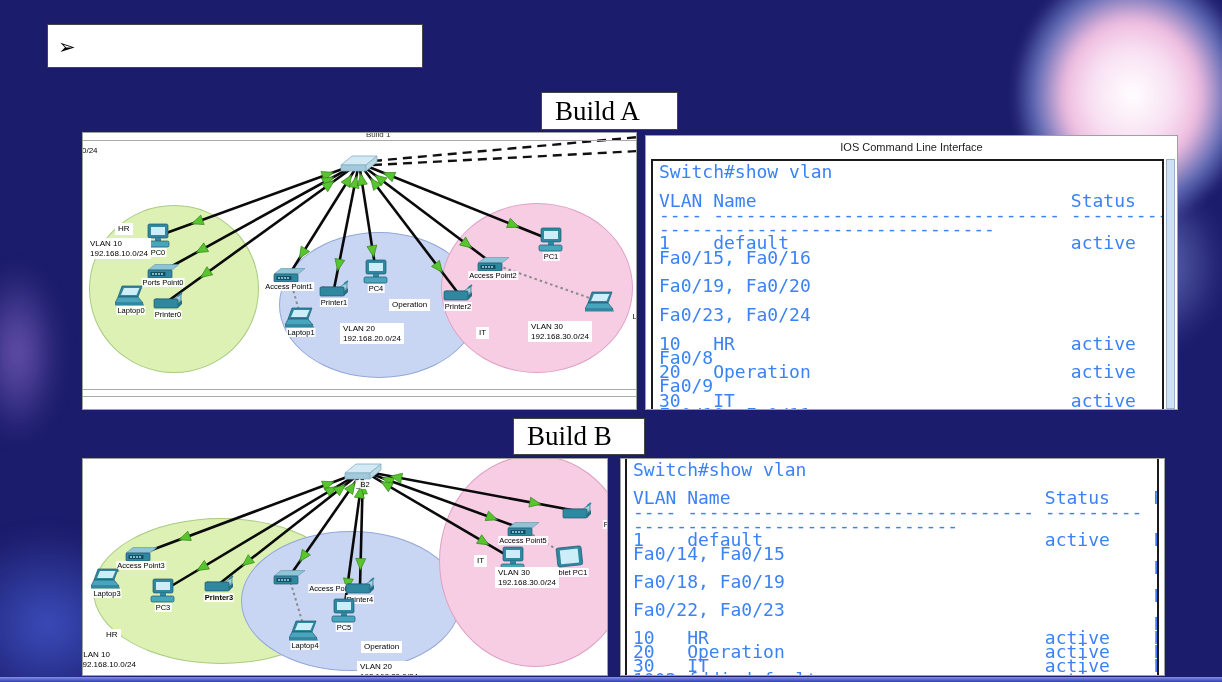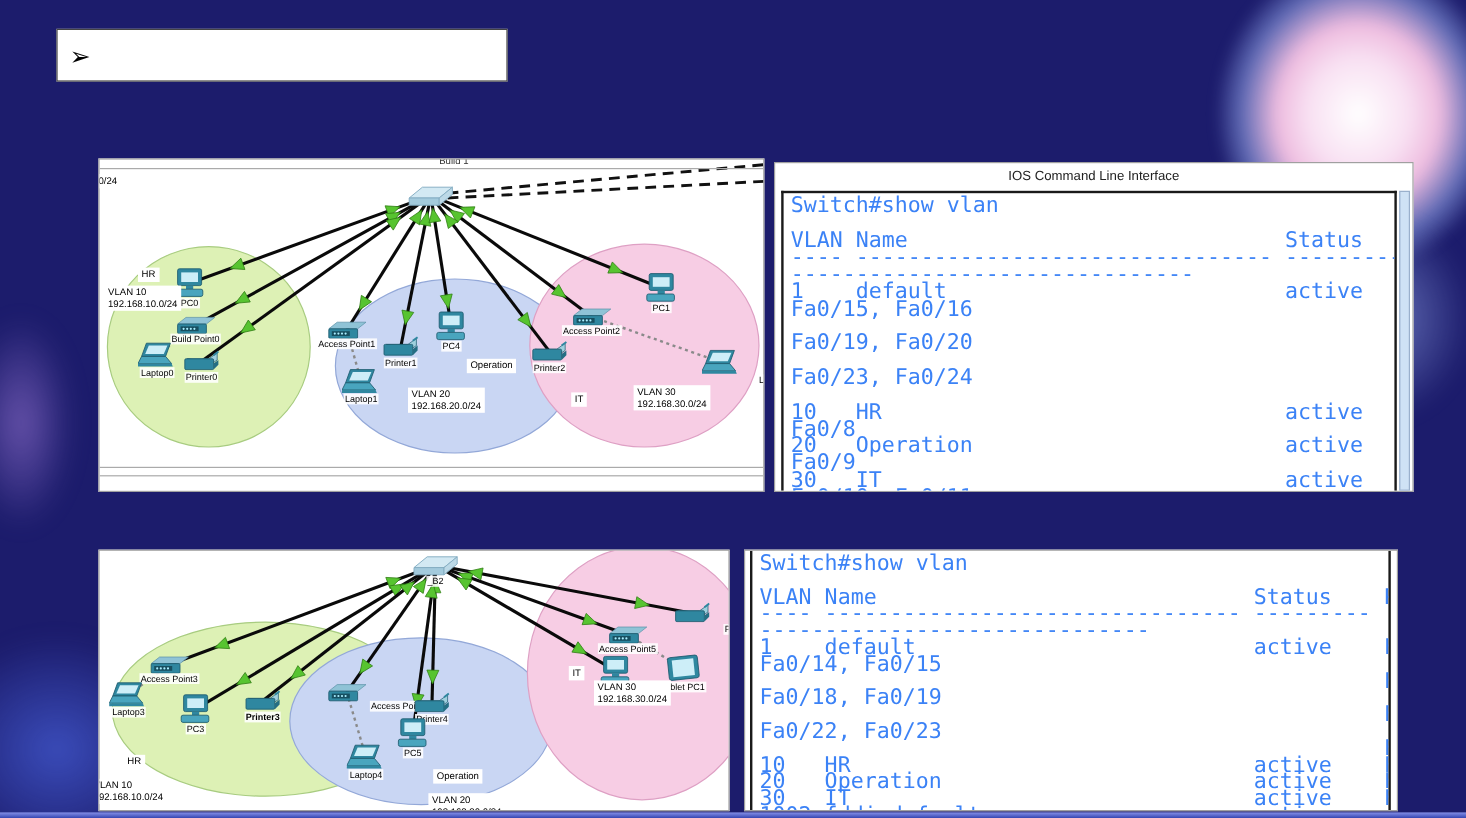--- a/index.html
+++ b/index.html
@@ -59,20 +59,21 @@
 <div class="slide">
   <div class="glow glow-tr1"></div>
   <div class="glow glow-tr2"></div>
   <div class="glow glow-left"></div>
   <div class="glow glow-bl"></div>
 
   <div class="title-box">
     <span class="bullet">➢</span>
   </div>
 
+  <div class="build-label" id="build-a-label">Build A</div>
 
   <div class="topo-panel" id="topo-a">
       <div class="zone" style="left: 6px; top: 72px; width: 170px; height: 168px; background: rgb(221, 241, 181); border: 1px solid rgb(168, 204, 128);"></div>
       <div class="zone" style="left: 196px; top: 99px; width: 200px; height: 146px; background: rgb(201, 214, 243); border: 1px solid rgb(147, 168, 216);"></div>
       <div class="zone" style="left: 358px; top: 70px; width: 192px; height: 170px; background: rgb(247, 205, 228); border: 1px solid rgb(222, 160, 196);"></div>
       <svg class="link-layer" width="555" height="278">
         <line x1="290" y1="28" x2="556" y2="4" stroke="#111" stroke-width="2.4" stroke-dasharray="9,6"></line>
         <line x1="290" y1="32" x2="556" y2="18" stroke="#111" stroke-width="2.4" stroke-dasharray="9,6"></line>
         <line x1="80" y1="138" x2="48" y2="163" stroke="#8a8a8a" stroke-width="2" stroke-dasharray="2.5,3"></line>
         <line x1="206" y1="142" x2="218" y2="185" stroke="#8a8a8a" stroke-width="2" stroke-dasharray="2.5,3"></line>
@@ -122,21 +123,21 @@
       <div class="device-label" style="left: 75px; top: 115px;">PC0</div>
       <div class="device" style="left: 63px; top: 130px; width: 34px; height: 16px;"><svg width="34" height="16" viewBox="0 0 34 16">
           <polygon points="2,7 26,7 33,1.5 9,1.5" fill="#8fc3d6" stroke="#5d93a8" stroke-width="0.6"></polygon>
           <rect x="2" y="7" width="24" height="8" rx="1" fill="#2f87a0" stroke="#1d5a6e" stroke-width="0.7"></rect>
           <rect x="4.5" y="9" width="15" height="4" fill="#174f60"></rect>
           <circle cx="7" cy="11" r="0.9" fill="#aaeeff"></circle>
           <circle cx="10" cy="11" r="0.9" fill="#aaeeff"></circle>
           <circle cx="13" cy="11" r="0.9" fill="#aaeeff"></circle>
           <circle cx="16" cy="11" r="0.9" fill="#aaeeff"></circle>
         </svg></div>
-      <div class="device-label" style="left: 80px; top: 145px;">Build Point0</div>
+      <div class="device-label" style="left: 80px; top: 145px;">Ports Point0</div>
       <div class="device" style="left: 32px; top: 152px; width: 32px; height: 22px;"><svg width="32" height="22" viewBox="0 0 32 22">
           <polygon points="7,1 27,1 23,12 3,12" fill="#2f87a0" stroke="#1d5a6e" stroke-width="0.7"></polygon>
           <polygon points="9,3 24.5,3 21.5,10 6,10" fill="#cdeef8"></polygon>
           <polygon points="3,12 23,12 28,18 0,18" fill="#49a5be" stroke="#1d5a6e" stroke-width="0.7"></polygon>
           <polygon points="0,18 28,18 29,20.5 -1,20.5" fill="#2f87a0"></polygon>
         </svg></div>
       <div class="device-label" style="left: 48px; top: 173px;">Laptop0</div>
       <div class="device" style="left: 69px; top: 158px; width: 32px; height: 20px;"><svg width="32" height="20" viewBox="0 0 32 20">
           <polygon points="4,8 22,8 29,3 29,9 26,11" fill="#9fd0de" stroke="#1d5a6e" stroke-width="0.6"></polygon>
           <path d="M26,5 l4,-3" stroke="#2f87a0" stroke-width="1.6" fill="none"></path>
@@ -237,20 +238,21 @@
 10   HR                               active    Fa0/2, Fa0/5,
 Fa0/8
 20   Operation                        active    Fa0/3, Fa0/6,
 Fa0/9
 30   IT                               active    Fa0/4, Fa0/7,
 Fa0/10, Fa0/11</pre>
     </div>
     <div class="cli-scrollbar"></div>
   </div>
 
+  <div class="build-label" id="build-b-label">Build B</div>
 
   <div class="topo-panel" id="topo-b">
       <div class="zone" style="left: 10px; top: 59px; width: 256px; height: 146px; background: rgb(221, 241, 181); border: 1px solid rgb(168, 204, 128);"></div>
       <div class="zone" style="left: 158px; top: 72px; width: 220px; height: 140px; background: rgb(201, 214, 243); border: 1px solid rgb(147, 168, 216);"></div>
       <div class="zone" style="left: 356px; top: -4px; width: 192px; height: 212px; background: rgb(247, 205, 228); border: 1px solid rgb(222, 160, 196);"></div>
       <svg class="link-layer" width="526" height="218">
         <line x1="58" y1="95" x2="24" y2="120" stroke="#8a8a8a" stroke-width="2" stroke-dasharray="2.5,3"></line>
         <line x1="206" y1="118" x2="222" y2="172" stroke="#8a8a8a" stroke-width="2" stroke-dasharray="2.5,3"></line>
         <line x1="440" y1="70" x2="486" y2="98" stroke="#8a8a8a" stroke-width="2" stroke-dasharray="2.5,3"></line>
         <line x1="280" y1="12" x2="58" y2="95" stroke="#0a0a0a" stroke-width="2.6"></line>

